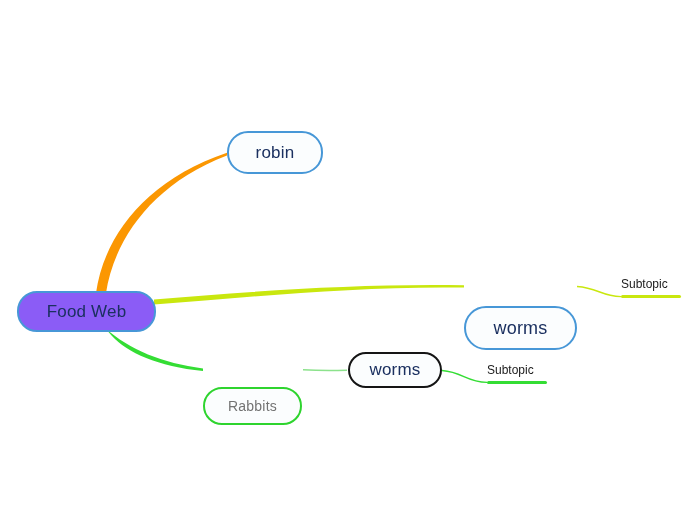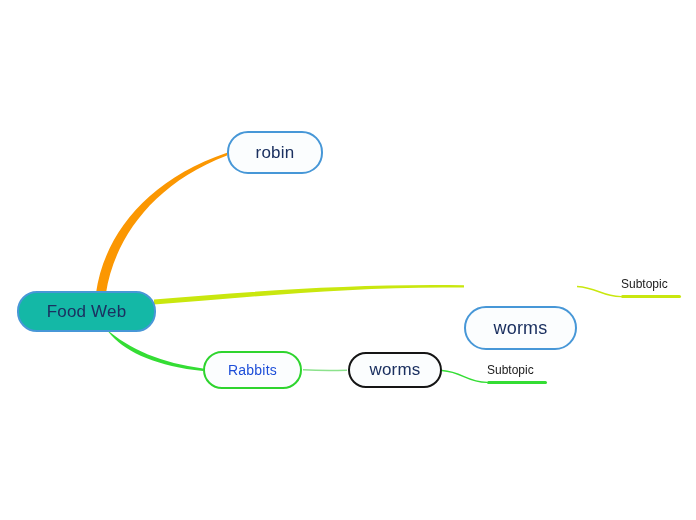--- a/index.html
+++ b/index.html
@@ -69,33 +69,33 @@
 
     <path d="M105,328 C130,350 162,363 203,368.4 L203,371 C158,366.5 127,352.5 112,336 Z" fill="#34dd34"></path>
 
     <path fill="none" stroke-width="1.4" d="M303,369.8 C318,370.6 333,370.6 347,370.2" stroke="#8ce28c"></path>
 
     <path fill="none" stroke-width="1.4" d="M577,286.5 C598,288 601,296 621,296.6" stroke="#c9e70e"></path>
 
     <path fill="none" stroke-width="1.4" d="M442,370.5 C463,372 466,382 487,382.4" stroke="#34dd34"></path>
   </svg>
 
-  <div class="topic" id="node-food-web" style="border-color: rgb(71, 151, 215); color: rgb(27, 48, 96); background-color: #14b8a6;">
+  <div class="topic" id="node-food-web" style="border-color: rgb(71, 151, 215); color: rgb(27, 48, 96); background-color: #8b5cf6;">
     <span>Food Web</span>
   </div>
 
   <div class="topic" id="node-robin" style="border-color: rgb(71, 151, 215); color: rgb(27, 48, 96); background-color: rgb(251, 253, 254);">
     <span>robin</span>
   </div>
 
   <div class="topic" id="node-worms" style="border-color: rgb(71, 151, 215); color: rgb(27, 48, 96); background-color: rgb(251, 253, 254); margin-top: 43px;">
     <span>worms</span>
   </div>
 
-  <div class="topic" id="node-rabbits" style="border-color: rgb(46, 212, 46); color: #1d4ed8; background-color: rgb(251, 253, 254);">
+  <div class="topic" id="node-rabbits" style="border-color: rgb(46, 212, 46); color: #737373; background-color: rgb(251, 253, 254); margin-top: 36px;">
     <span>Rabbits</span>
   </div>
 
   <div class="topic" id="node-grass" style="border-color: rgb(21, 21, 21); color: rgb(27, 48, 96); background-color: rgb(251, 253, 254);">
     <span>worms</span>
   </div>
 
   <div class="subtopic" id="sub-worms">
     <span class="lbl" style="color: rgb(26, 26, 26);">Subtopic</span>
     <div class="line" style="background-color: rgb(201, 231, 14);"></div>

